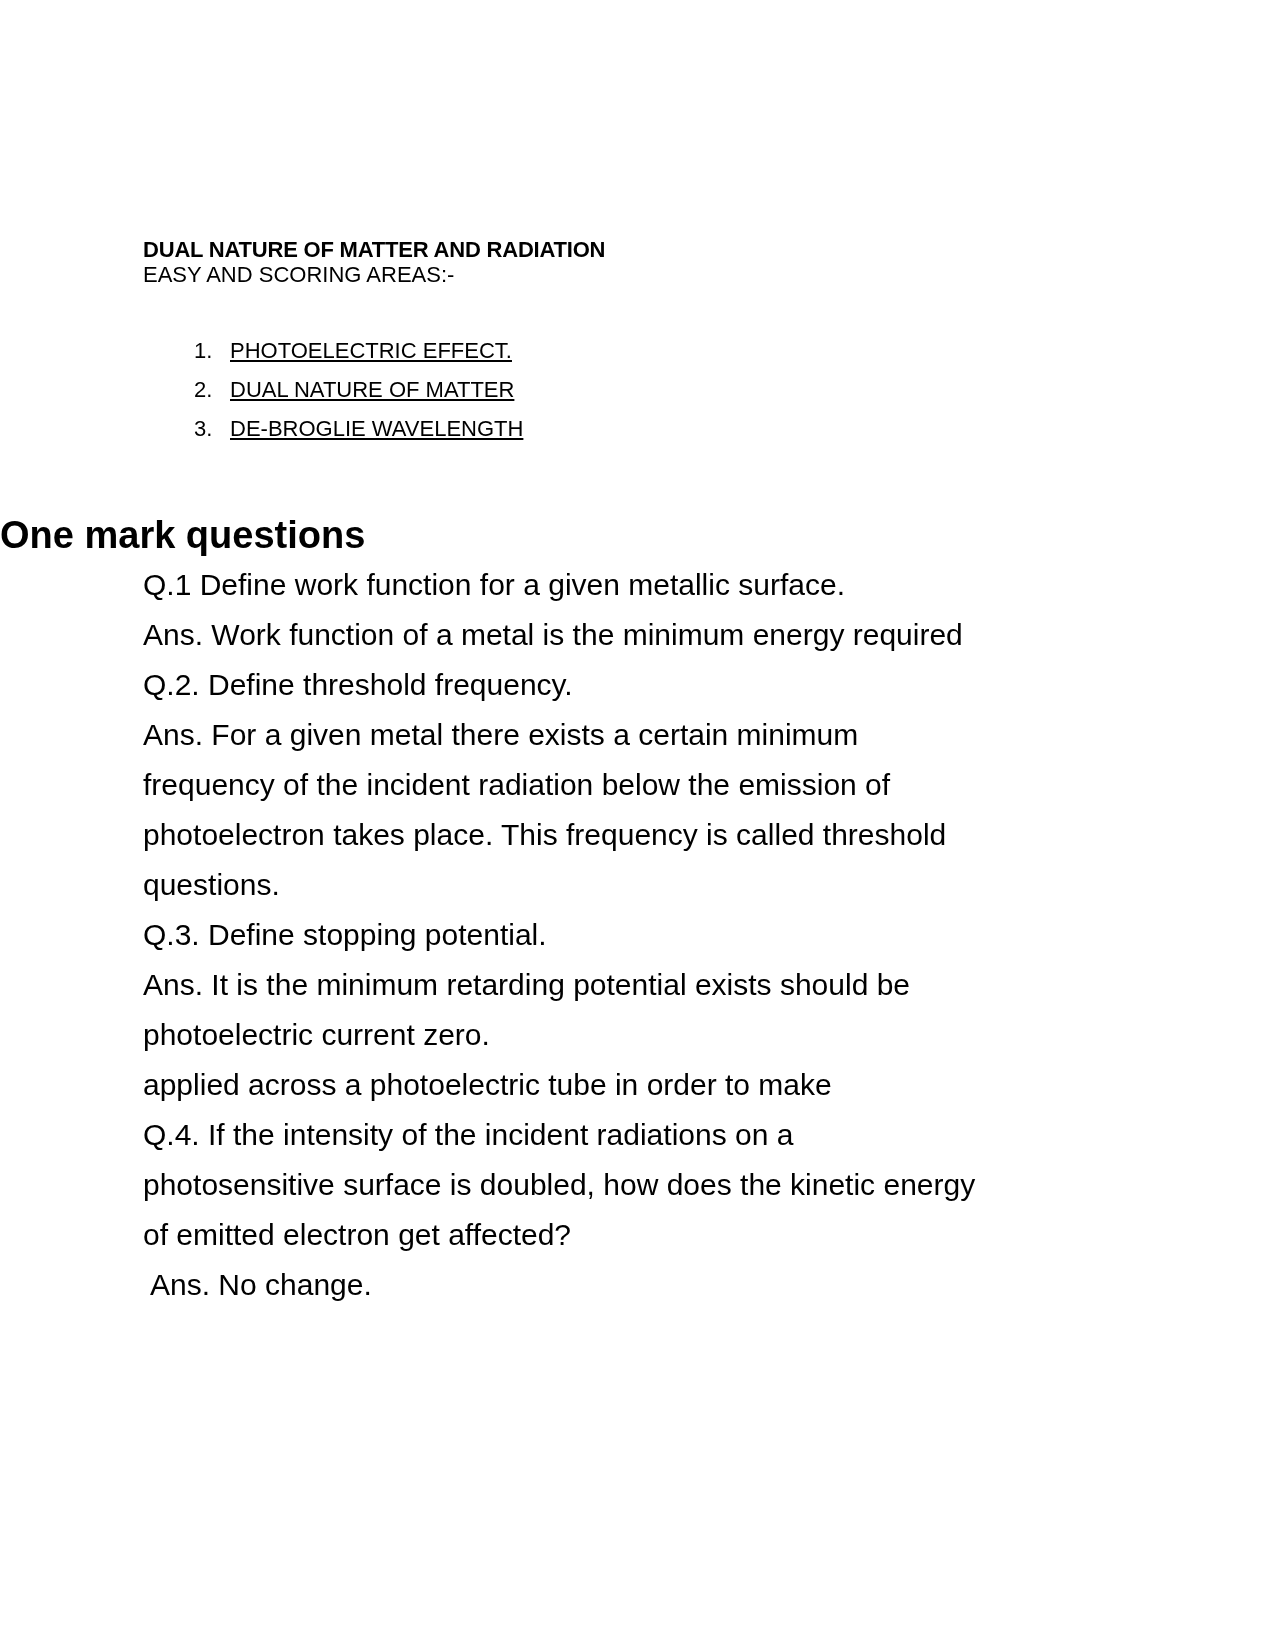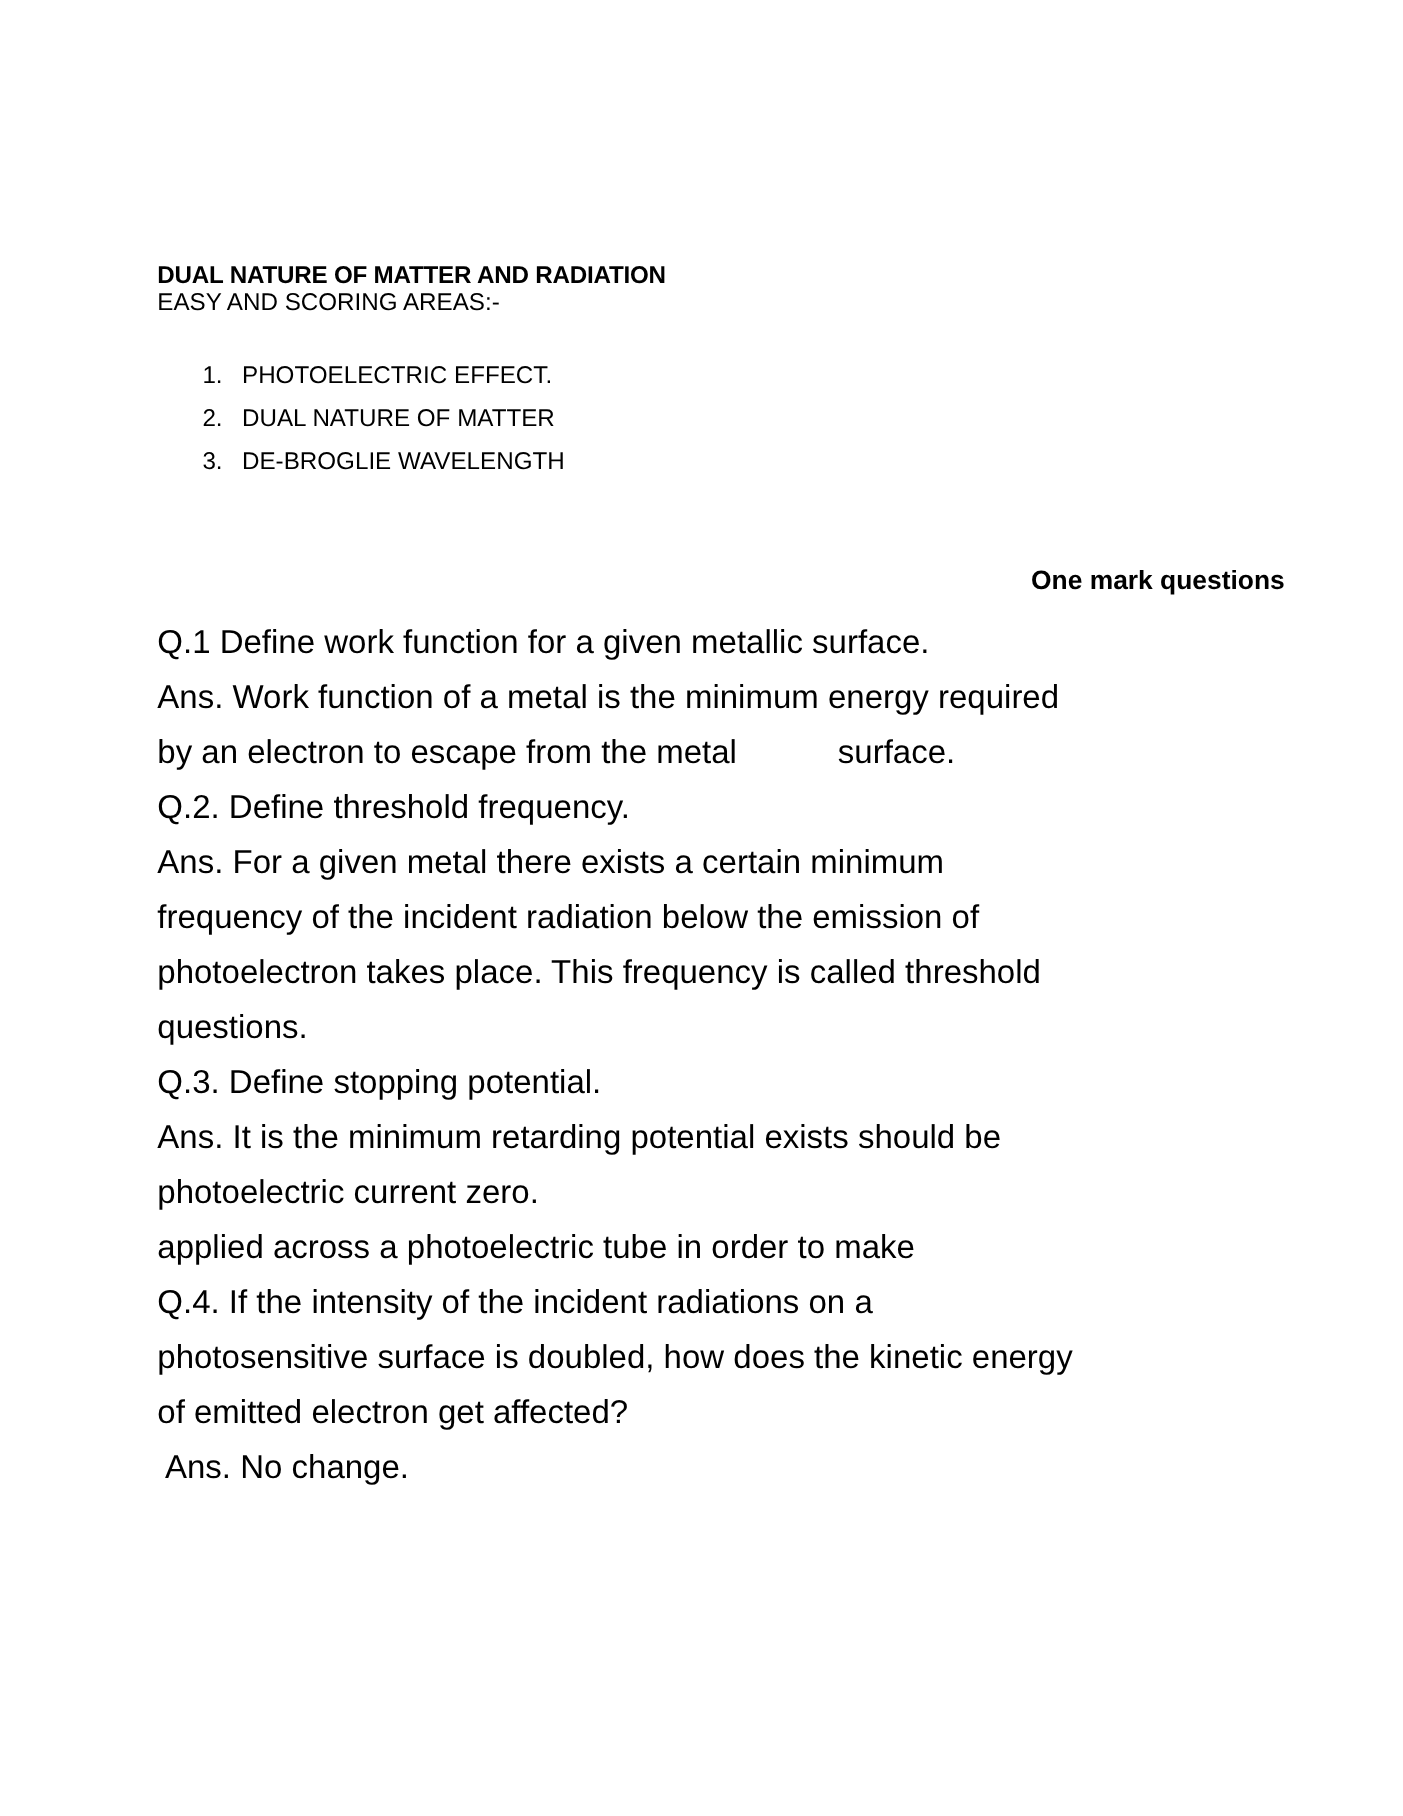--- a/index.html
+++ b/index.html
@@ -36,24 +36,25 @@
       left: 143px;
       top: 262px;
       font-size: 22px;
       white-space: nowrap;
     }
     .subtitle .bold { font-weight: normal; }
     .areas {
       position: absolute;
       left: 143px;
       top: 320px;
-      margin: 6px;
+      margin: 16px;
       padding: 0;
       list-style: none;
       font-size: 22px;
+      text-decoration: underline;
     }
     .areas li {
       height: 39px;
       line-height: 30px;
       white-space: nowrap;
     }
     .areas .num {
       display: inline-block;
       width: 71px;
       text-align: right;
@@ -63,22 +64,22 @@
     .areas .num-inner {
       display: inline-block;
       width: 36px;
       text-align: left;
     }
     .section-heading {
       position: absolute;
       left: 0;
       width: 1168px;
       top: 514px;
-      text-align: right;
-      font-size: 24px;
+      text-align: left;
+      font-size: 38px;
       font-weight: bold;
       white-space: nowrap;
     }
     .body-lines {
       position: absolute;
       left: 143px;
       top: 564px;
       width: 1000px;
       font-size: 30px;
     }
@@ -108,21 +109,20 @@
     <li>
       <span class="num"><span class="num-inner">3.</span></span><span>DE-BROGLIE WAVELENGTH</span>
     </li>
   </ol>
 
   <div class="section-heading">One mark questions</div>
 
   <div class="body-lines">
     <div class="line">Q.1 Define work function for a given metallic surface.</div>
     <div class="line">Ans. Work function of a metal is the minimum energy required</div>
-    <div class="line">by an electron to escape from the metal           surface.</div>
     <div class="line">Q.2. Define threshold frequency.</div>
     <div class="line">Ans. For a given metal there exists a certain minimum</div>
     <div class="line">frequency of the incident radiation below the emission of</div>
     <div class="line">photoelectron takes place. This frequency is called threshold</div>
     <div class="line">questions.</div>
     <div class="line">Q.3. Define stopping potential.</div>
     <div class="line">Ans. It is the minimum retarding potential exists should be</div>
     <div class="line">photoelectric current zero.</div>
     <div class="line">applied across a photoelectric tube in order to make</div>
     <div class="line">Q.4. If the intensity of the incident radiations on a</div>

